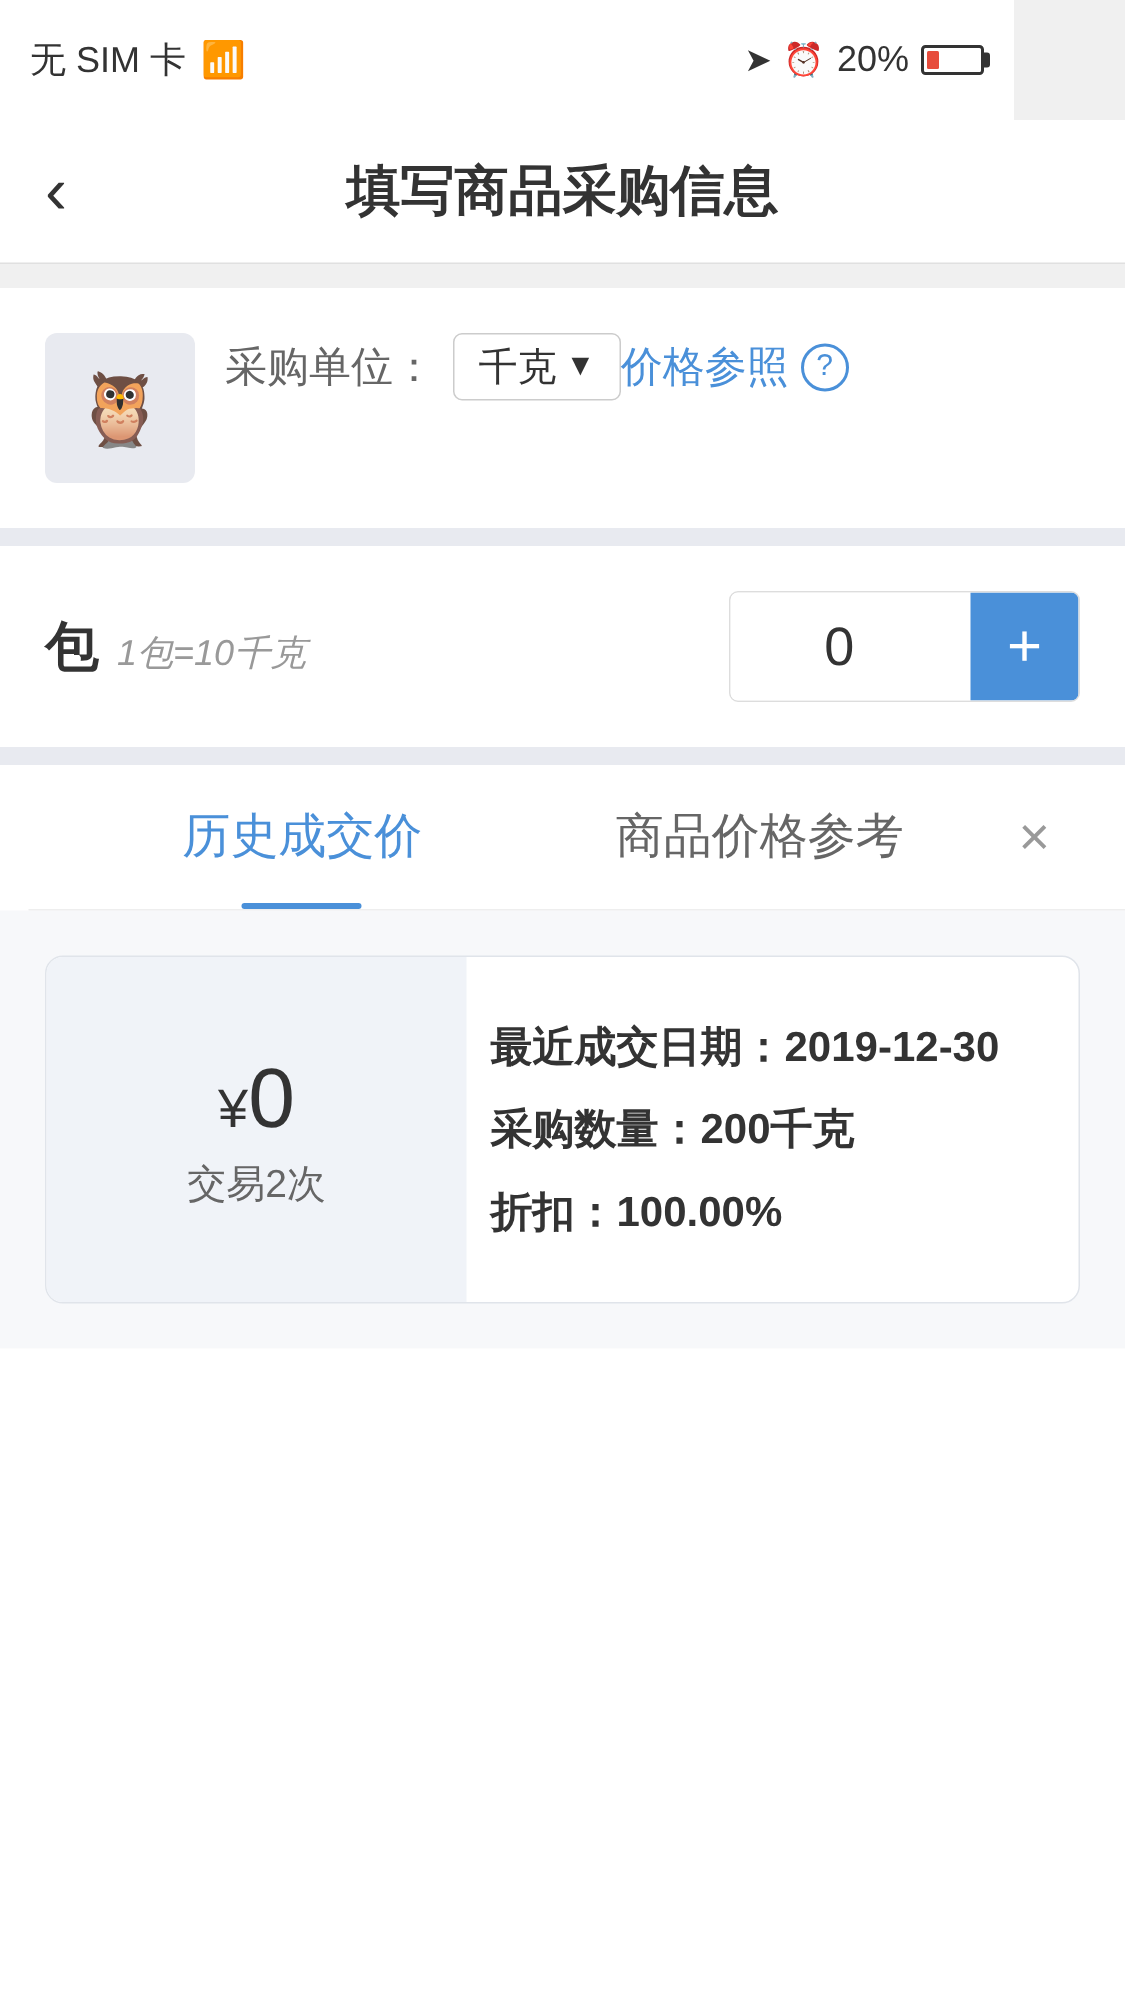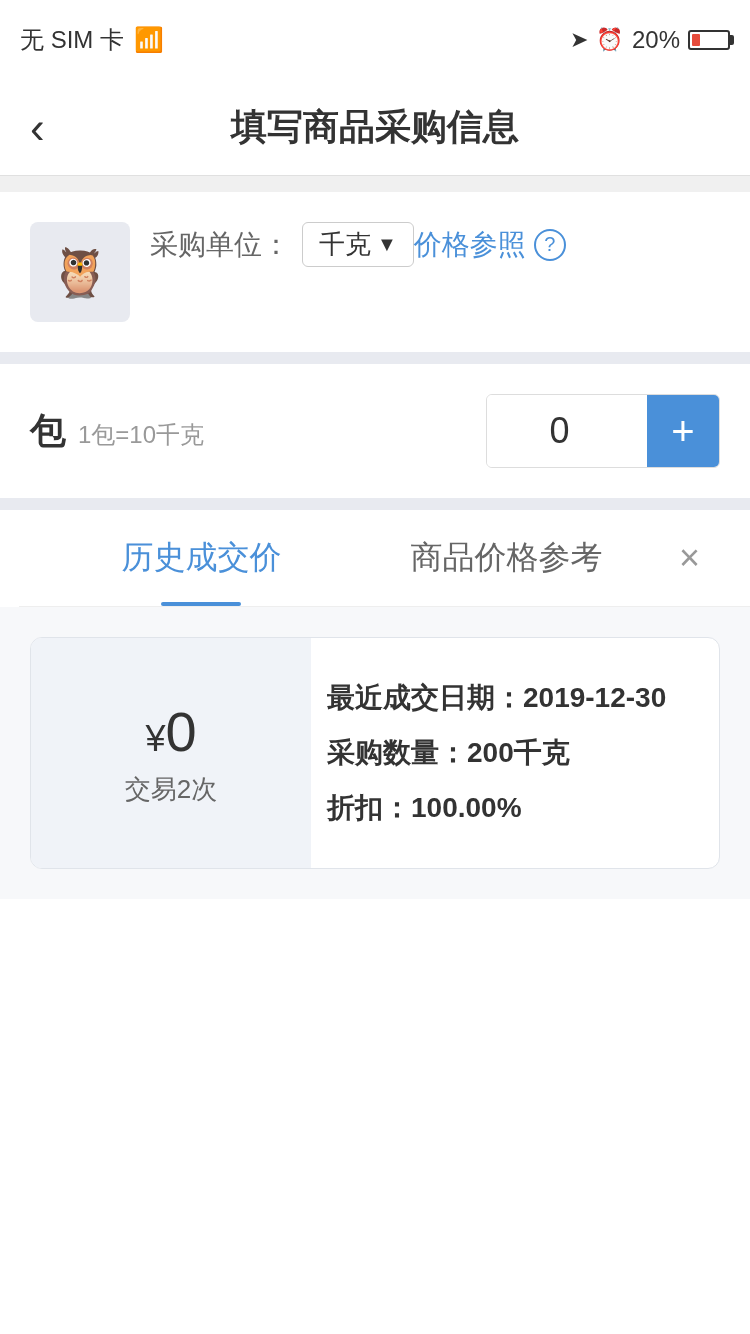--- a/index.html
+++ b/index.html
@@ -8,21 +8,21 @@
       width: 750px;
       min-height: 1334px;
       font-family: -apple-system, "PingFang SC", "Helvetica Neue", Arial, sans-serif;
       background: #f0f0f0;
       font-size: 28px;
       color: #333;
     }
 
     
     .status-bar {
-      width: 750px;
+      width: 676px;
       height: 80px;
       background: #fff;
       display: flex;
       align-items: center;
       justify-content: space-between;
       padding: 0 20px;
       font-size: 24px;
       color: #333;
     }
     .status-left {
@@ -198,20 +198,21 @@
       gap: 12px;
     }
     .unit-char {
       font-size: 36px;
       font-weight: 600;
       color: #333;
     }
     .unit-note {
       font-size: 24px;
       color: #999;
+      font-style: italic;
     }
     .qty-controls {
       display: flex;
       align-items: center;
       border: 1px solid #ddd;
       border-radius: 6px;
       overflow: hidden;
     }
     .qty-input {
       width: 160px;

